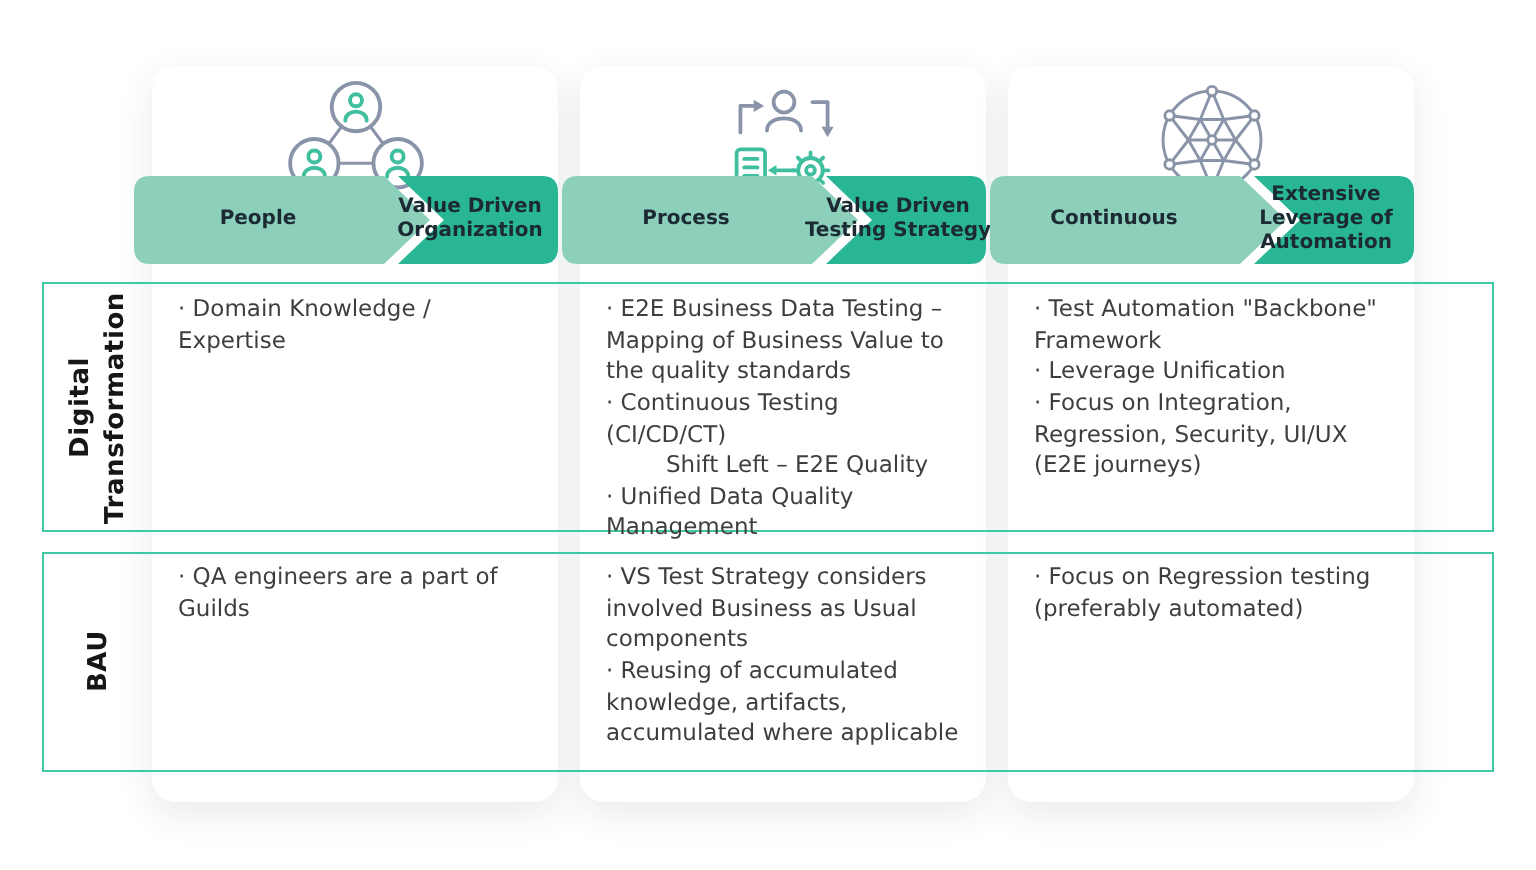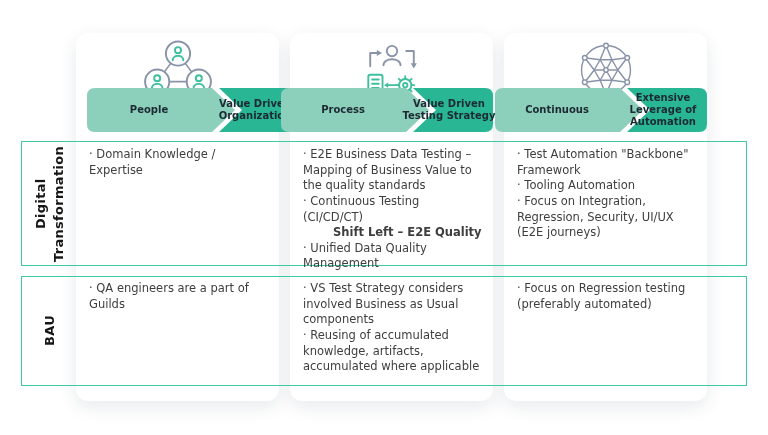--- a/index.html
+++ b/index.html
@@ -11,21 +11,21 @@
         border-radius:12px;box-shadow:0 6px 18px rgba(20,45,70,.10);}
   .card1{left:76px;} .card2{left:290px;} .card3{left:504px;}
 
   
   .icon-wrap{position:absolute;top:39px;width:203px;height:62px;
              display:flex;align-items:center;justify-content:center;}
   .iw1{left:76px;} .iw2{left:290px;} .iw3{left:504px;}
 
   
   .arrow{position:absolute;top:88px;width:212px;height:44px;}
-  .ar1{left:67px;margin-left:20px;} .ar2{left:281px;border-radius:22px;} .ar3{left:495px;}
+  .ar1{left:67px;} .ar2{left:281px;border-radius:22px;} .ar3{left:495px;}
   .arrow svg{position:absolute;left:0;top:0;}
   .pill-label{position:absolute;top:0;height:44px;display:flex;align-items:center;
               justify-content:center;text-align:center;font-weight:700;font-size:10px;
               color:#1b2a33;line-height:1.22;}
   .pill-left{left:0;width:124px;}
   .pill-right{left:114px;width:108px;flex-direction:column;}
   .pill-line{display:block;}
 
   
   .rowbox{position:absolute;left:21px;width:726px;border:1.5px solid #3ec9a4;
@@ -36,21 +36,21 @@
   
   .vwrap{position:absolute;left:24px;width:52px;display:flex;align-items:center;justify-content:center;}
   .vw-dt{top:141px;height:125px;}
   .vw-bau{top:276px;height:110px;}
   .vlabel{writing-mode:vertical-rl;transform:rotate(180deg);font-weight:700;font-size:13px;
           color:#161616;text-align:center;line-height:1.35;letter-spacing:.3px;max-height:120px;}
 
   
   .cell{position:absolute;width:180px;font-size:11.5px;line-height:1.36;color:#3e3e3e;}
   .cell p{margin:0;}
-  .cell p.indent{padding-left:30px;font-weight:bold;}
+  .cell p.indent{padding-left:30px;}
   .c1{left:89px;} .c2{left:303px;} .c3{left:517px;}
   .dt-cell{top:147px;} .bau-cell{top:281px;}
 
   .ic-gray{stroke:#8a94a8;fill:none;stroke-width:2;stroke-linecap:round;stroke-linejoin:round;}
   .ic-gray-thin{stroke:#8a94a8;fill:none;stroke-width:1.6;stroke-linecap:round;stroke-linejoin:round;}
   .ic-gray-fill{fill:#8a94a8;stroke:none;}
   .ic-teal{stroke:#3fbf9e;fill:none;stroke-width:2;stroke-linecap:round;stroke-linejoin:round;}
   .ic-teal-fill{fill:#3fbf9e;stroke:none;}
   .ic-node{fill:#ffffff;stroke:#8a94a8;stroke-width:1.6;}
   .ic-circle-white{fill:#ffffff;stroke:#8a94a8;stroke-width:2;}
@@ -172,21 +172,21 @@
       <p class="bullet">· Domain Knowledge / Expertise</p>
     </div>
   <div class="cell c2 dt-cell">
       <p class="bullet">· E2E Business Data Testing – Mapping of Business Value to the quality standards</p>
       <p class="bullet">· Continuous Testing (CI/CD/CT)</p>
       <p class="bullet indent">Shift Left – E2E Quality</p>
       <p class="bullet">· Unified Data Quality Management</p>
     </div>
   <div class="cell c3 dt-cell">
       <p class="bullet">· Test Automation "Backbone" Framework</p>
-      <p class="bullet">· Tooling Automation</p>
+      <p class="bullet">· Leverage Unification</p>
       <p class="bullet">· Focus on Integration, Regression, Security, UI/UX (E2E journeys)</p>
     </div>
 
   <div class="cell c1 bau-cell">
       <p class="bullet">· QA engineers are a part of Guilds</p>
     </div>
   <div class="cell c2 bau-cell">
       <p class="bullet">· VS Test Strategy considers involved Business as Usual components</p>
       <p class="bullet">· Reusing of accumulated knowledge, artifacts, accumulated where applicable</p>
     </div>

